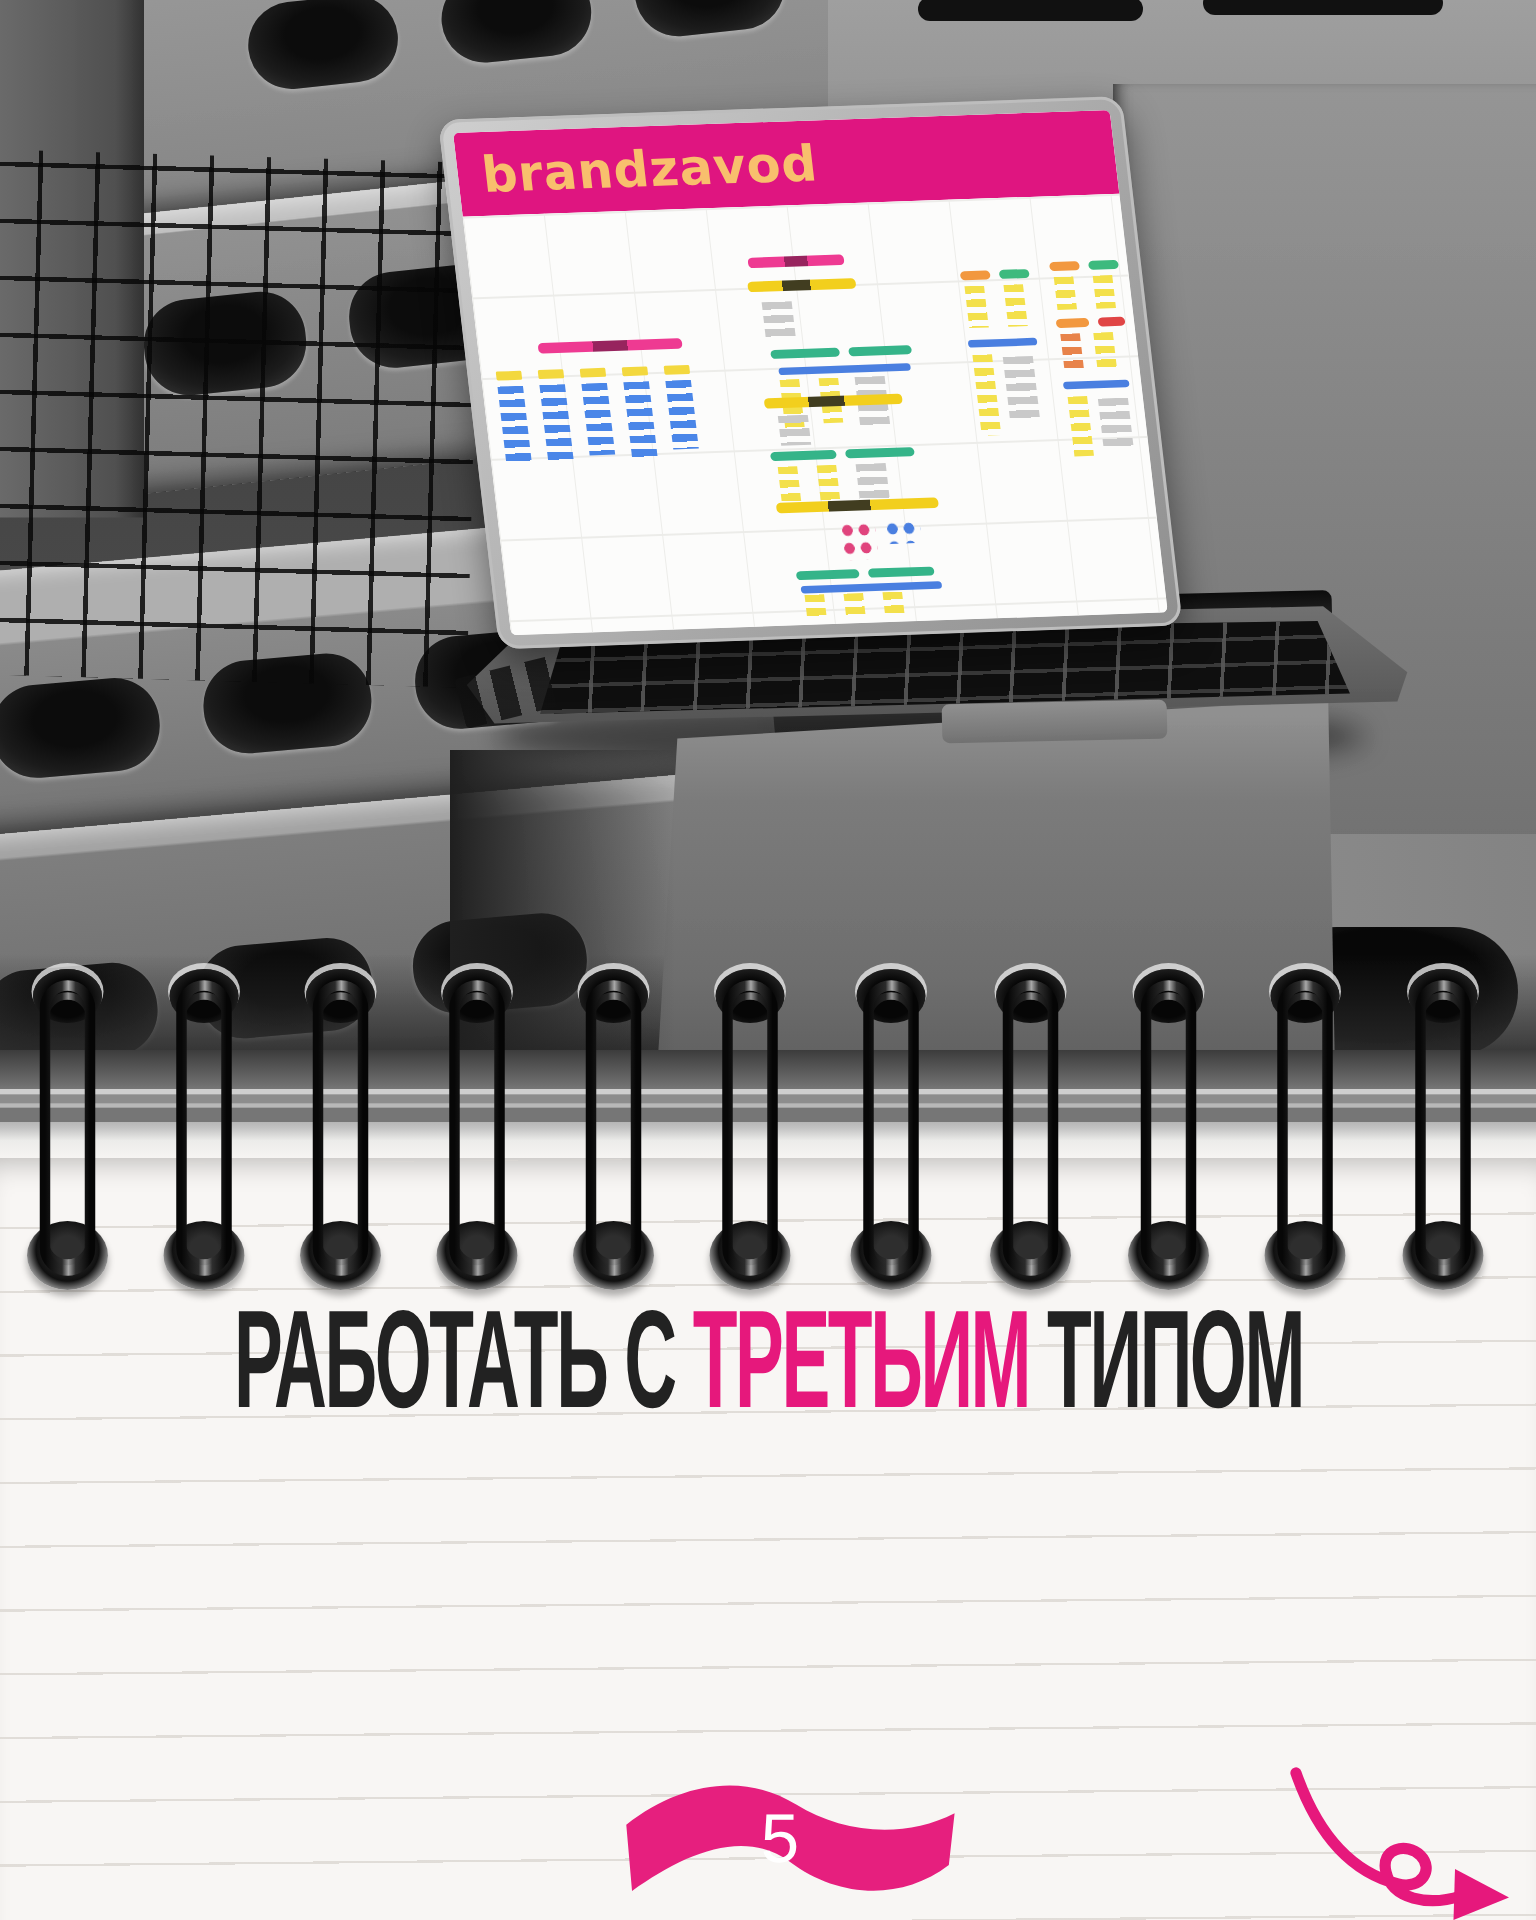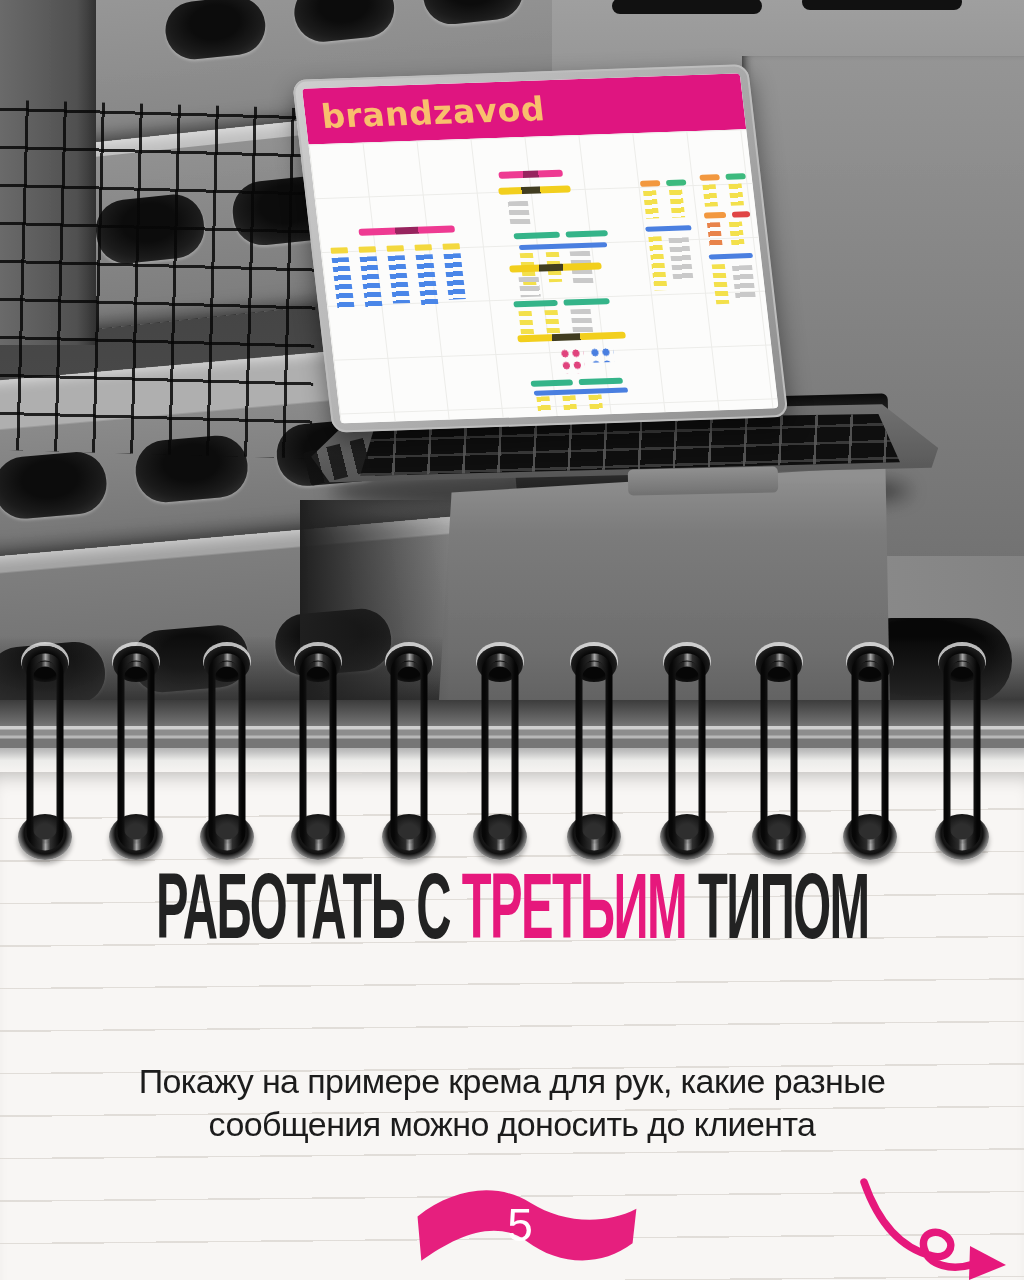--- a/index.html
+++ b/index.html
@@ -296,24 +296,20 @@
 
   <div class="paper">
     <div class="rules"></div>
 
     <div class="headline h1">
       <span class="inner">
         <span>РАБОТАТЬ С </span><span class="accent">ТРЕТЬИМ</span><span> ТИПОМ</span>
       </span>
     </div>
 
-    <div class="sub">
-      <div>Покажу на примере крема для рук, какие разные</div>
-      <div>сообщения можно доносить до клиента</div>
-    </div>
 
     <div class="ribbon">
       <svg width="248" height="96" viewBox="0 0 250 100">
         <path d="M12,38 C50,8 95,2 130,24 C162,44 205,48 240,30 L236,66 C202,92 158,88 126,64 C94,40 52,58 16,84 Z" fill="#e61f7e"></path>
       </svg>
       <span class="num">5</span>
     </div>
 
     <svg class="doodle" viewBox="0 0 162 104">
       <path d="M16,6 C30,46 52,72 84,80 C100,84 108,70 99,61 C90,52 72,56 76,72 C80,90 104,95 126,88" fill="none" stroke="#e6187c" stroke-width="7.5" stroke-linecap="round"></path>

